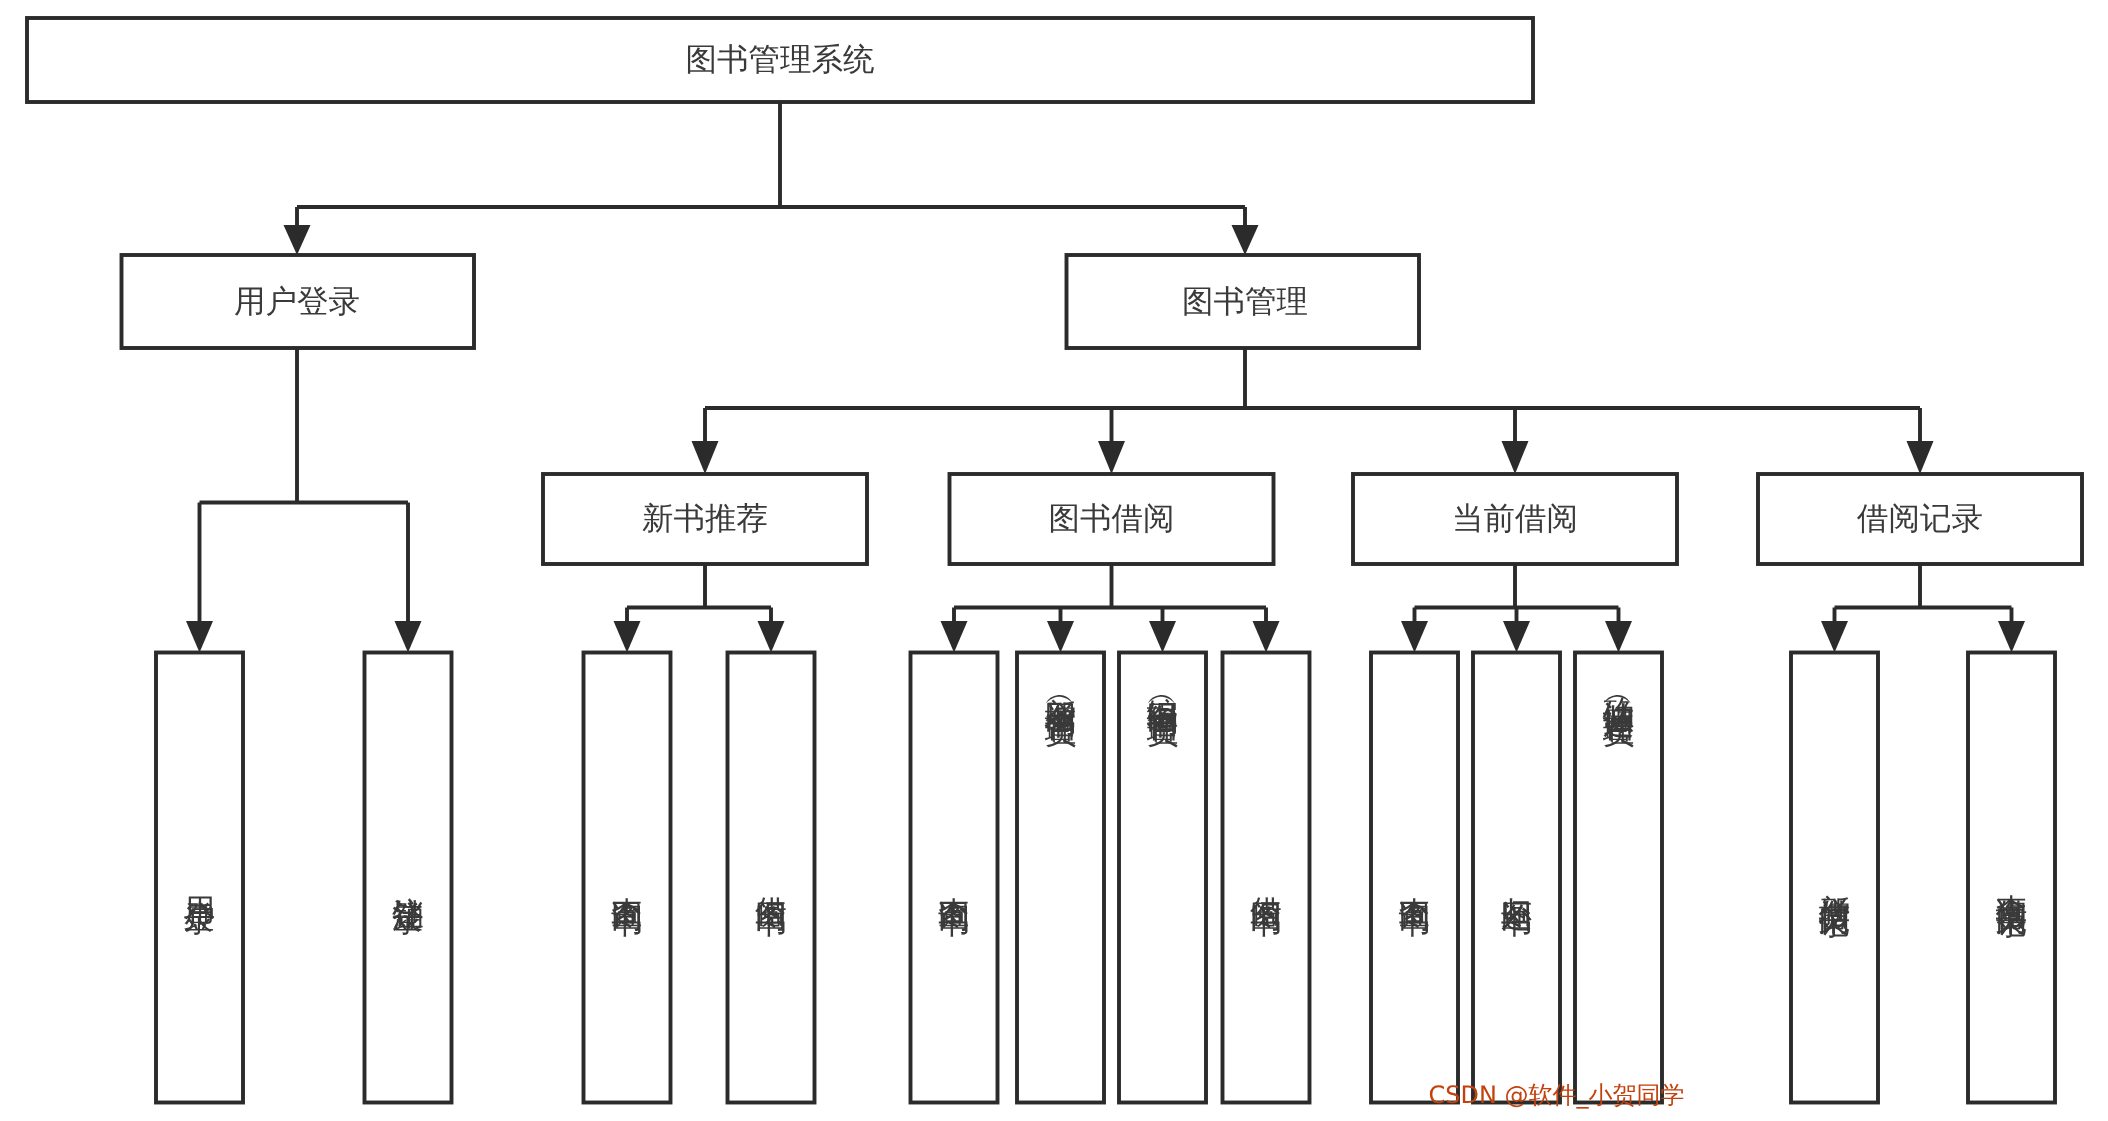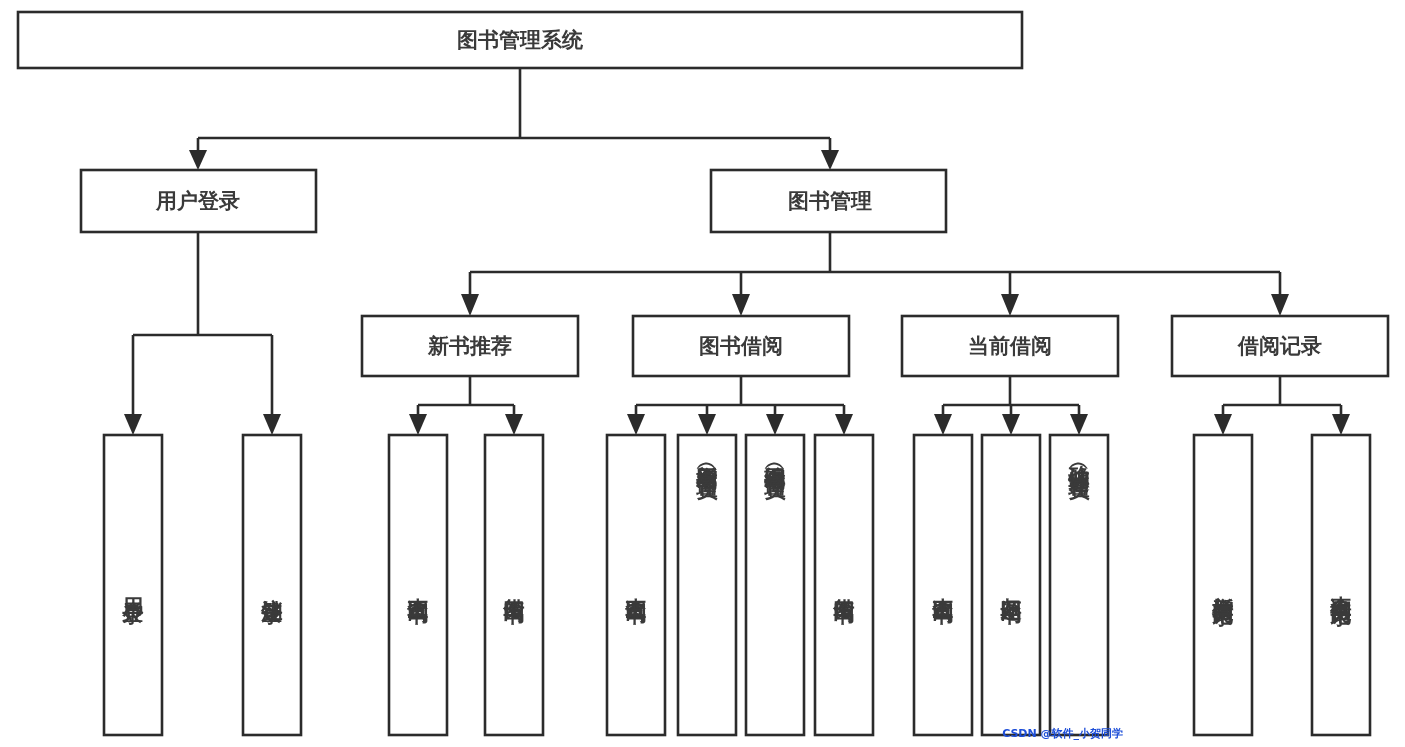--- a/index.html
+++ b/index.html
@@ -13,21 +13,20 @@
     font-family: "DejaVu Sans", "Liberation Sans", sans-serif;
     position: relative;
     overflow: hidden;
   }
   #diagram-root {
     position: absolute;
     left: 0;
     top: 0;
     width: 1133px;
     height: 747px;
-    font-weight: bold;
   }
   svg#flowchart {
     display: block;
     width: 1405px;
     height: 747px;
   }
   .node-box {
     fill: #ffffff;
     stroke: #2b2b2b;
     stroke-width: 2.6;
@@ -56,22 +55,22 @@
     writing-mode: vertical-rl;
     text-orientation: upright;
     text-anchor: middle;
     letter-spacing: 2px;
   }
   .watermark-text {
     position: absolute;
     right: 10px;
     bottom: 6px;
     font-family: "DejaVu Sans", "Liberation Sans", sans-serif;
-    font-size: 11px;
-    color: #1d4ed8;
+    font-size: 16px;
+    color: #c2410c;
     white-space: nowrap;
     user-select: none;
     margin-left: 36px;
   }
 </style>
 </head>
 <body>
 
 <div id="diagram-root">
 

